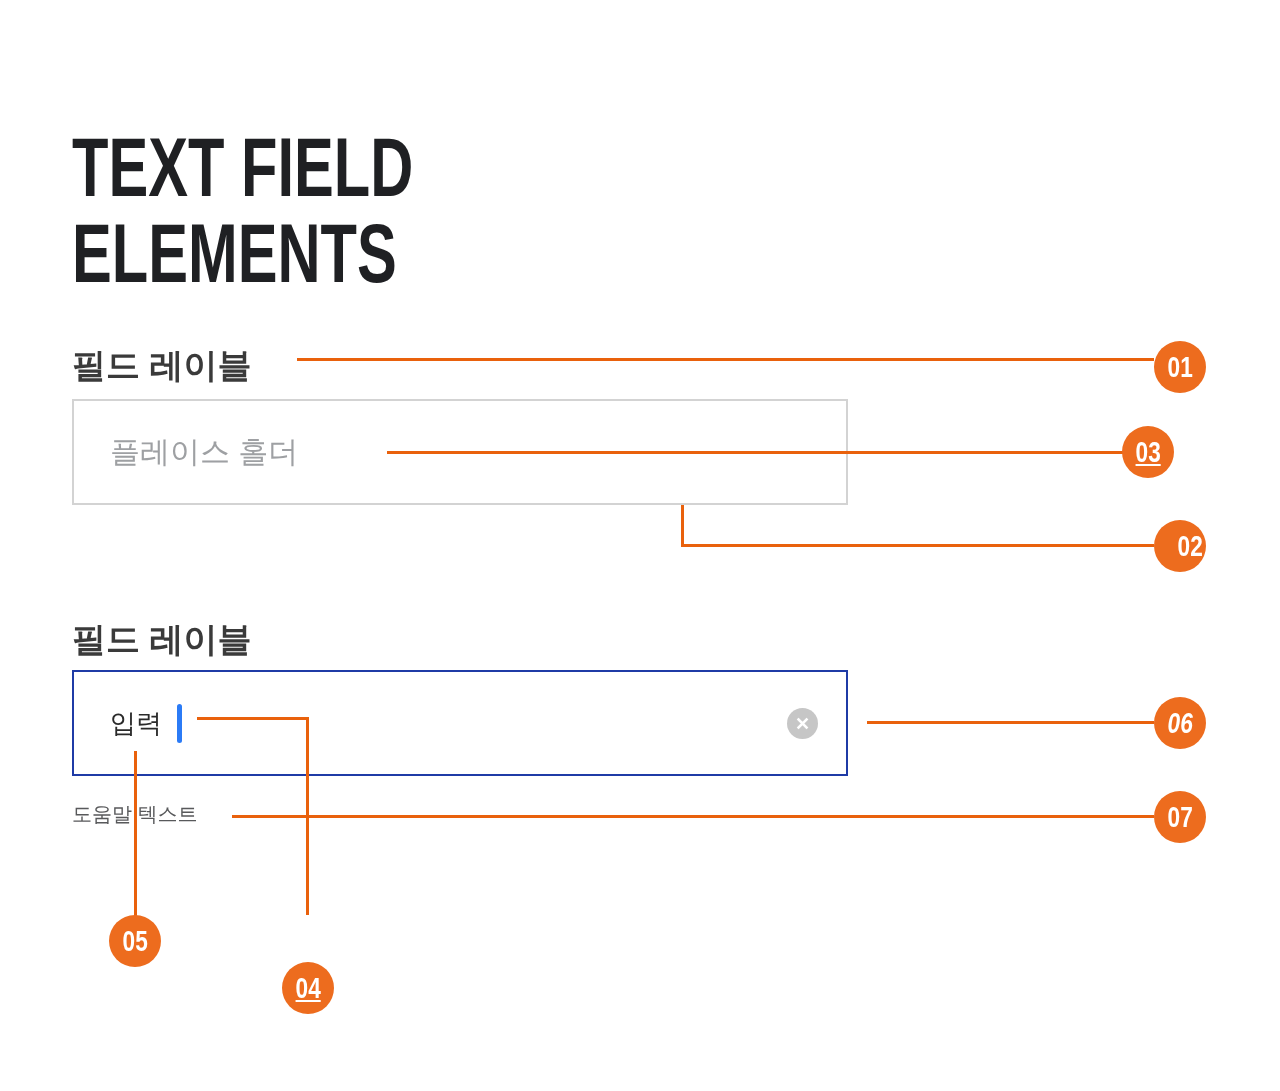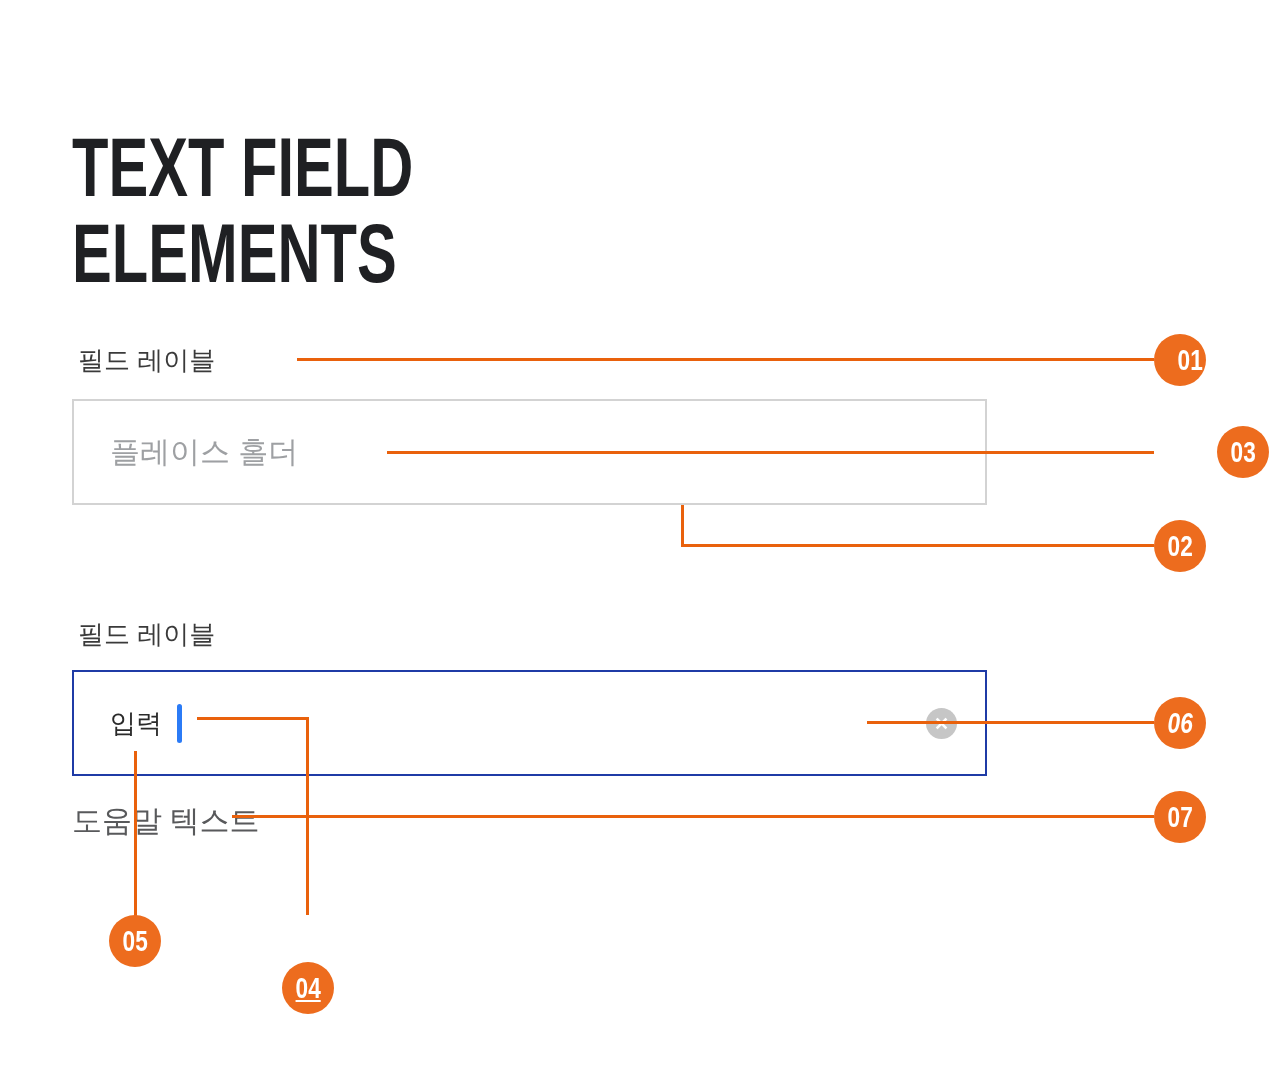--- a/index.html
+++ b/index.html
@@ -42,32 +42,33 @@
   .title .line {
     display: block;
     transform: scaleX(0.71);
     transform-origin: 0 50%;
     white-space: nowrap;
   }
 
   
   .field-label {
     position: absolute;
-    left: 78px;
-    font-size: 26px;
+    left: 72px;
+    font-size: 34px;
     color: var(--label-gray);
+    font-weight: bold;
   }
   .label-1 { top: 343px; }
   .label-2 { top: 617px; }
 
   
   .tf {
     position: absolute;
     left: 72px;
-    width: 915px;
+    width: 776px;
     height: 106px;
     background: #ffffff;
   }
   .tf-default { top: 399px; border: 2px solid var(--default-border-gray); }
   .tf-focused { top: 670px; border: 2px solid var(--focus-border-blue); }
 
   .placeholder {
     position: absolute;
     left: 36px;
     top: 50%;
@@ -112,23 +113,22 @@
     font-size: 18px;
     font-weight: 700;
     line-height: 1;
   }
 
   
   .helper {
     position: absolute;
     left: 72px;
     top: 801px;
-    font-size: 30px;
+    font-size: 20px;
     color: var(--helper-gray);
-    font-family: Liberation Serif, serif;
   }
 
   
   .line-seg {
     position: absolute;
     background: var(--line-orange);
   }
   .l01  { left: 297px; top: 358px; width: 857px; height: 3px; }
   .l03  { left: 387px; top: 451px; width: 767px; height: 3px; }
   .l02v { left: 681px; top: 505px; width: 3px;  height: 42px; }
@@ -150,23 +150,23 @@
     display: flex;
     align-items: center;
     justify-content: center;
     font-size: 29px;
     font-weight: 700;
   }
   .badge .num {
     display: inline-block;
     transform: scaleX(0.78);
   }
-  .b01 { left: 1154px; top: 334px; justify-content: flex-end; }
-  .b03 { left: 1217px; top: 426px; }
-  .b02 { left: 1154px; top: 520px; }
+  .b01 { left: 1154px; top: 341px; }
+  .b03 { left: 1122px; top: 426px; text-decoration: underline; }
+  .b02 { left: 1154px; top: 520px; justify-content: flex-end; }
   .b06 { left: 1154px; top: 697px; font-style: italic; }
   .b07 { left: 1154px; top: 791px; align-items: center; }
   .b05 { left: 109px;  top: 915px; text-align: center; }
   .b04 { left: 282px;  top: 962px; text-decoration: underline; }
 </style>
 </head>
 <body>
 
 <div class="canvas">
 

